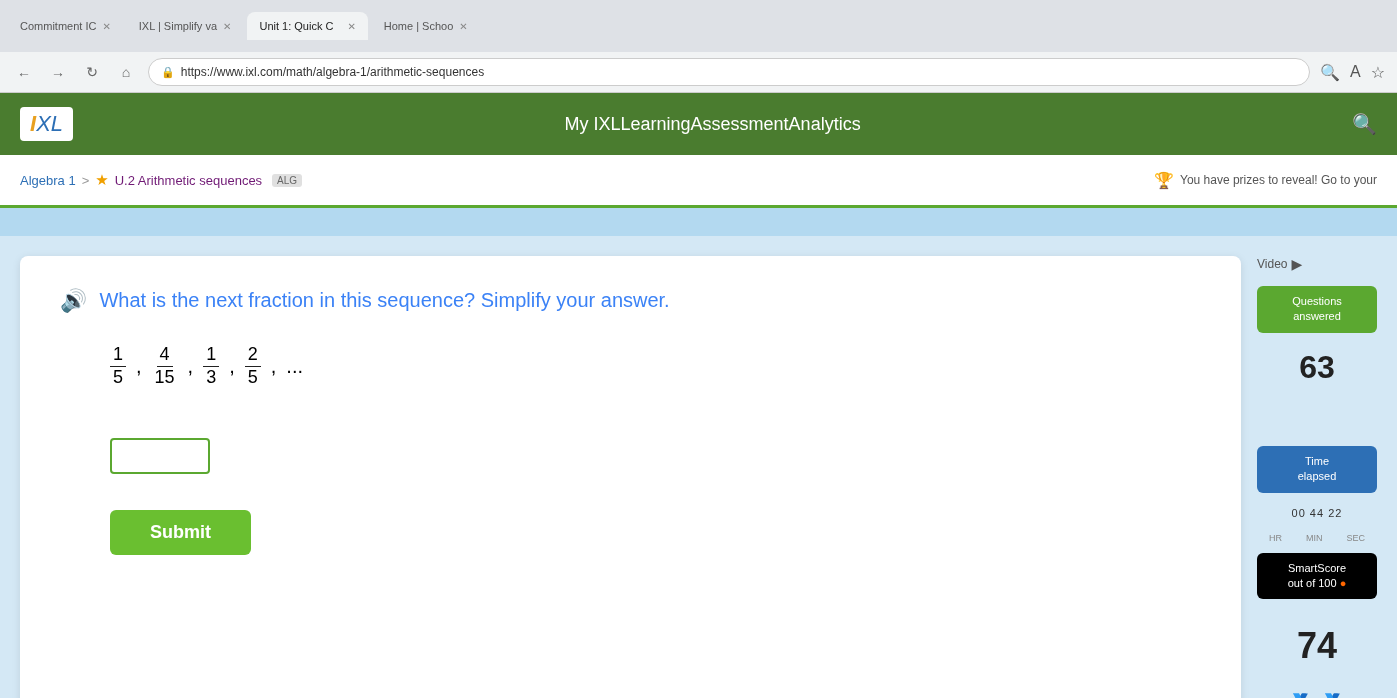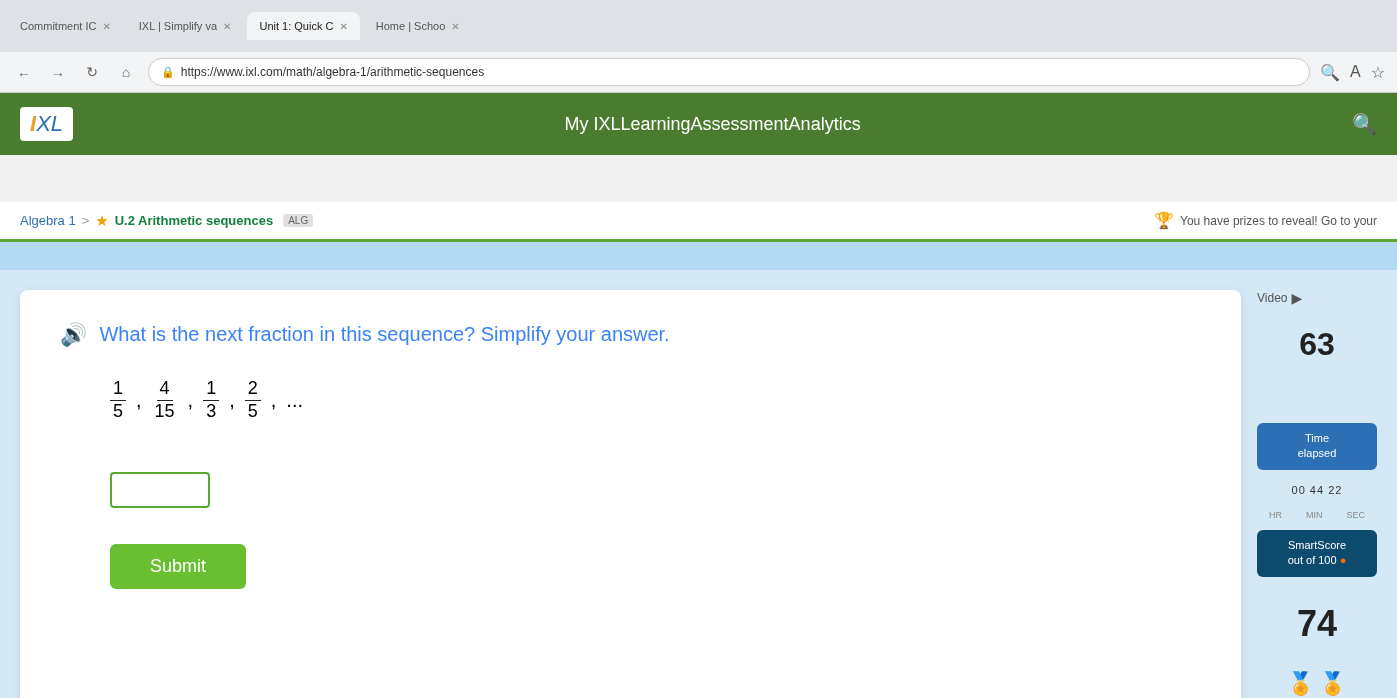--- a/index.html
+++ b/index.html
@@ -28,20 +28,21 @@
       background: #dee1e6;
       color: #555;
       white-space: nowrap;
       max-width: 180px;
       overflow: hidden;
       text-overflow: ellipsis;
     }
     .tab.active {
       background: #f1f3f4;
       color: #222;
+      gap: 8px;
     }
     .tab-close {
       margin-left: 6px;
       font-size: 10px;
       color: #888;
     }
     .address-bar {
       display: flex;
       align-items: center;
       height: 40px;
@@ -114,39 +115,38 @@
     }
     .search-icon-header {
       color: white;
       font-size: 20px;
       margin-left: auto;
     }
 
     
     .breadcrumb-bar {
       background: white;
-      height: 40px;
+      height: 53px;
       display: flex;
       align-items: center;
       padding: 8px 20px;
       border-bottom: 3px solid #5ba830;
       position: relative;
-      margin-top: 47px;
     }
     .breadcrumb {
       display: flex;
       align-items: center;
       gap: 6px;
       font-size: 13px;
       color: #555;
     }
     .breadcrumb-link { color: #2d6fb5; cursor: pointer; }
     .breadcrumb-sep { color: #999; }
     .breadcrumb-star { color: #f0a000; font-size: 15px; }
-    .breadcrumb-current { color: #15803d; font-weight: 700; }
+    .breadcrumb-current { color: #701a75; font-weight: 400; }
     .alg-badge {
       background: #e0e0e0;
       color: #666;
       font-size: 10px;
       padding: 1px 5px;
       border-radius: 3px;
       margin-left: 4px;
     }
     .prizes-notice {
       position: absolute;
@@ -233,21 +233,21 @@
 
     
     .submit-btn {
       margin-left: 50px;
       background: #6abf30;
       color: white;
       border: none;
       border-radius: 6px;
       padding: 12px 40px;
       font-size: 18px;
-      font-weight: 400;
+      font-weight: 700;
       cursor: pointer;
     }
 
     
     .right-sidebar {
       width: 120px;
       display: flex;
       flex-direction: column;
       gap: 10px;
     }
@@ -295,21 +295,21 @@
       margin: 4px 0;
       letter-spacing: 1px;
     }
     .timer-labels {
       display: flex;
       justify-content: space-around;
       font-size: 9px;
       color: #888;
     }
     .smartscore-card {
-      background: #0c4a6e;
+      background: #000000;
       color: white;
       border-radius: 6px;
       padding: 8px 10px;
       text-align: center;
       font-size: 11px;
       line-height: 1.4;
     }
     .score-value {
       font-size: 36px;
       font-weight: bold;
@@ -439,20 +439,23 @@
 
     </div>
 
     <div class="right-sidebar">
 
       <div class="video-btn">
         <span>Video</span>
         <span class="video-play-icon">▶</span>
       </div>
 
+      <div class="questions-answered-card">
+        <span>Questions<br>answered</span>
+      </div>
 
       <div class="questions-count">63</div>
 
       <div class="time-elapsed-card">
         <span>Time<br>elapsed</span>
       </div>
 
       <div class="timer-display">
         <span>00   44   22</span>
       </div>

